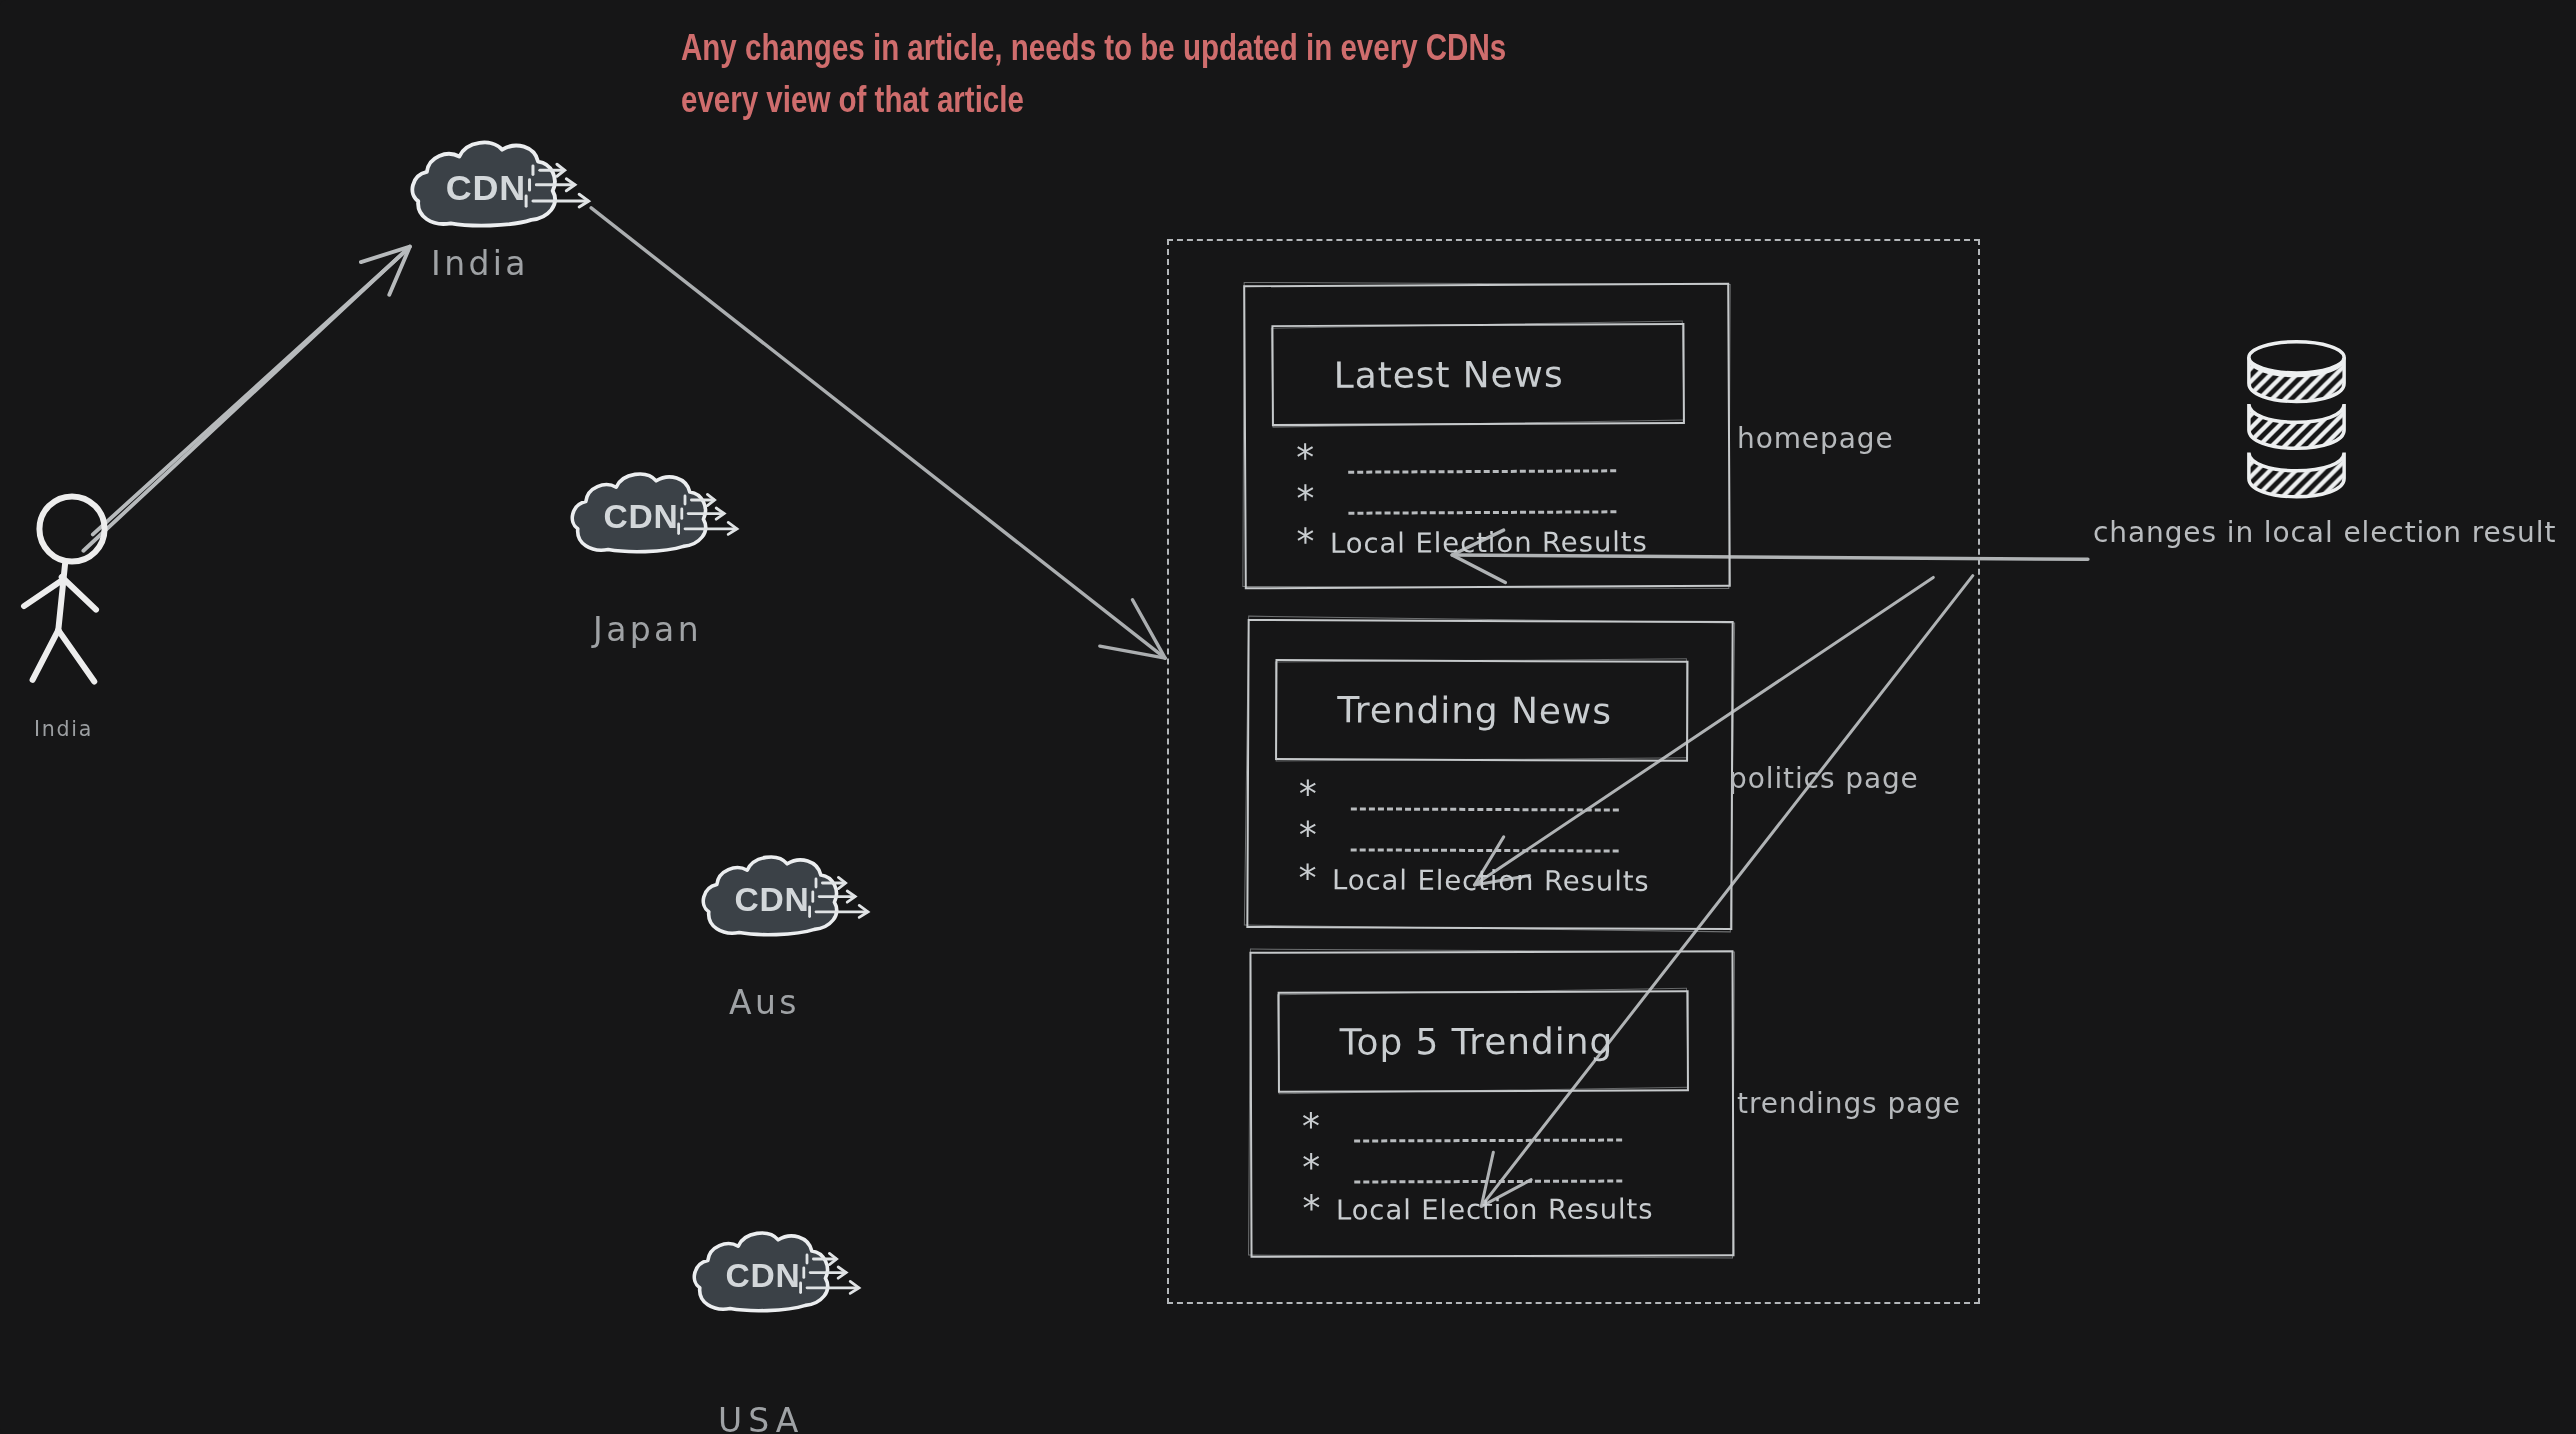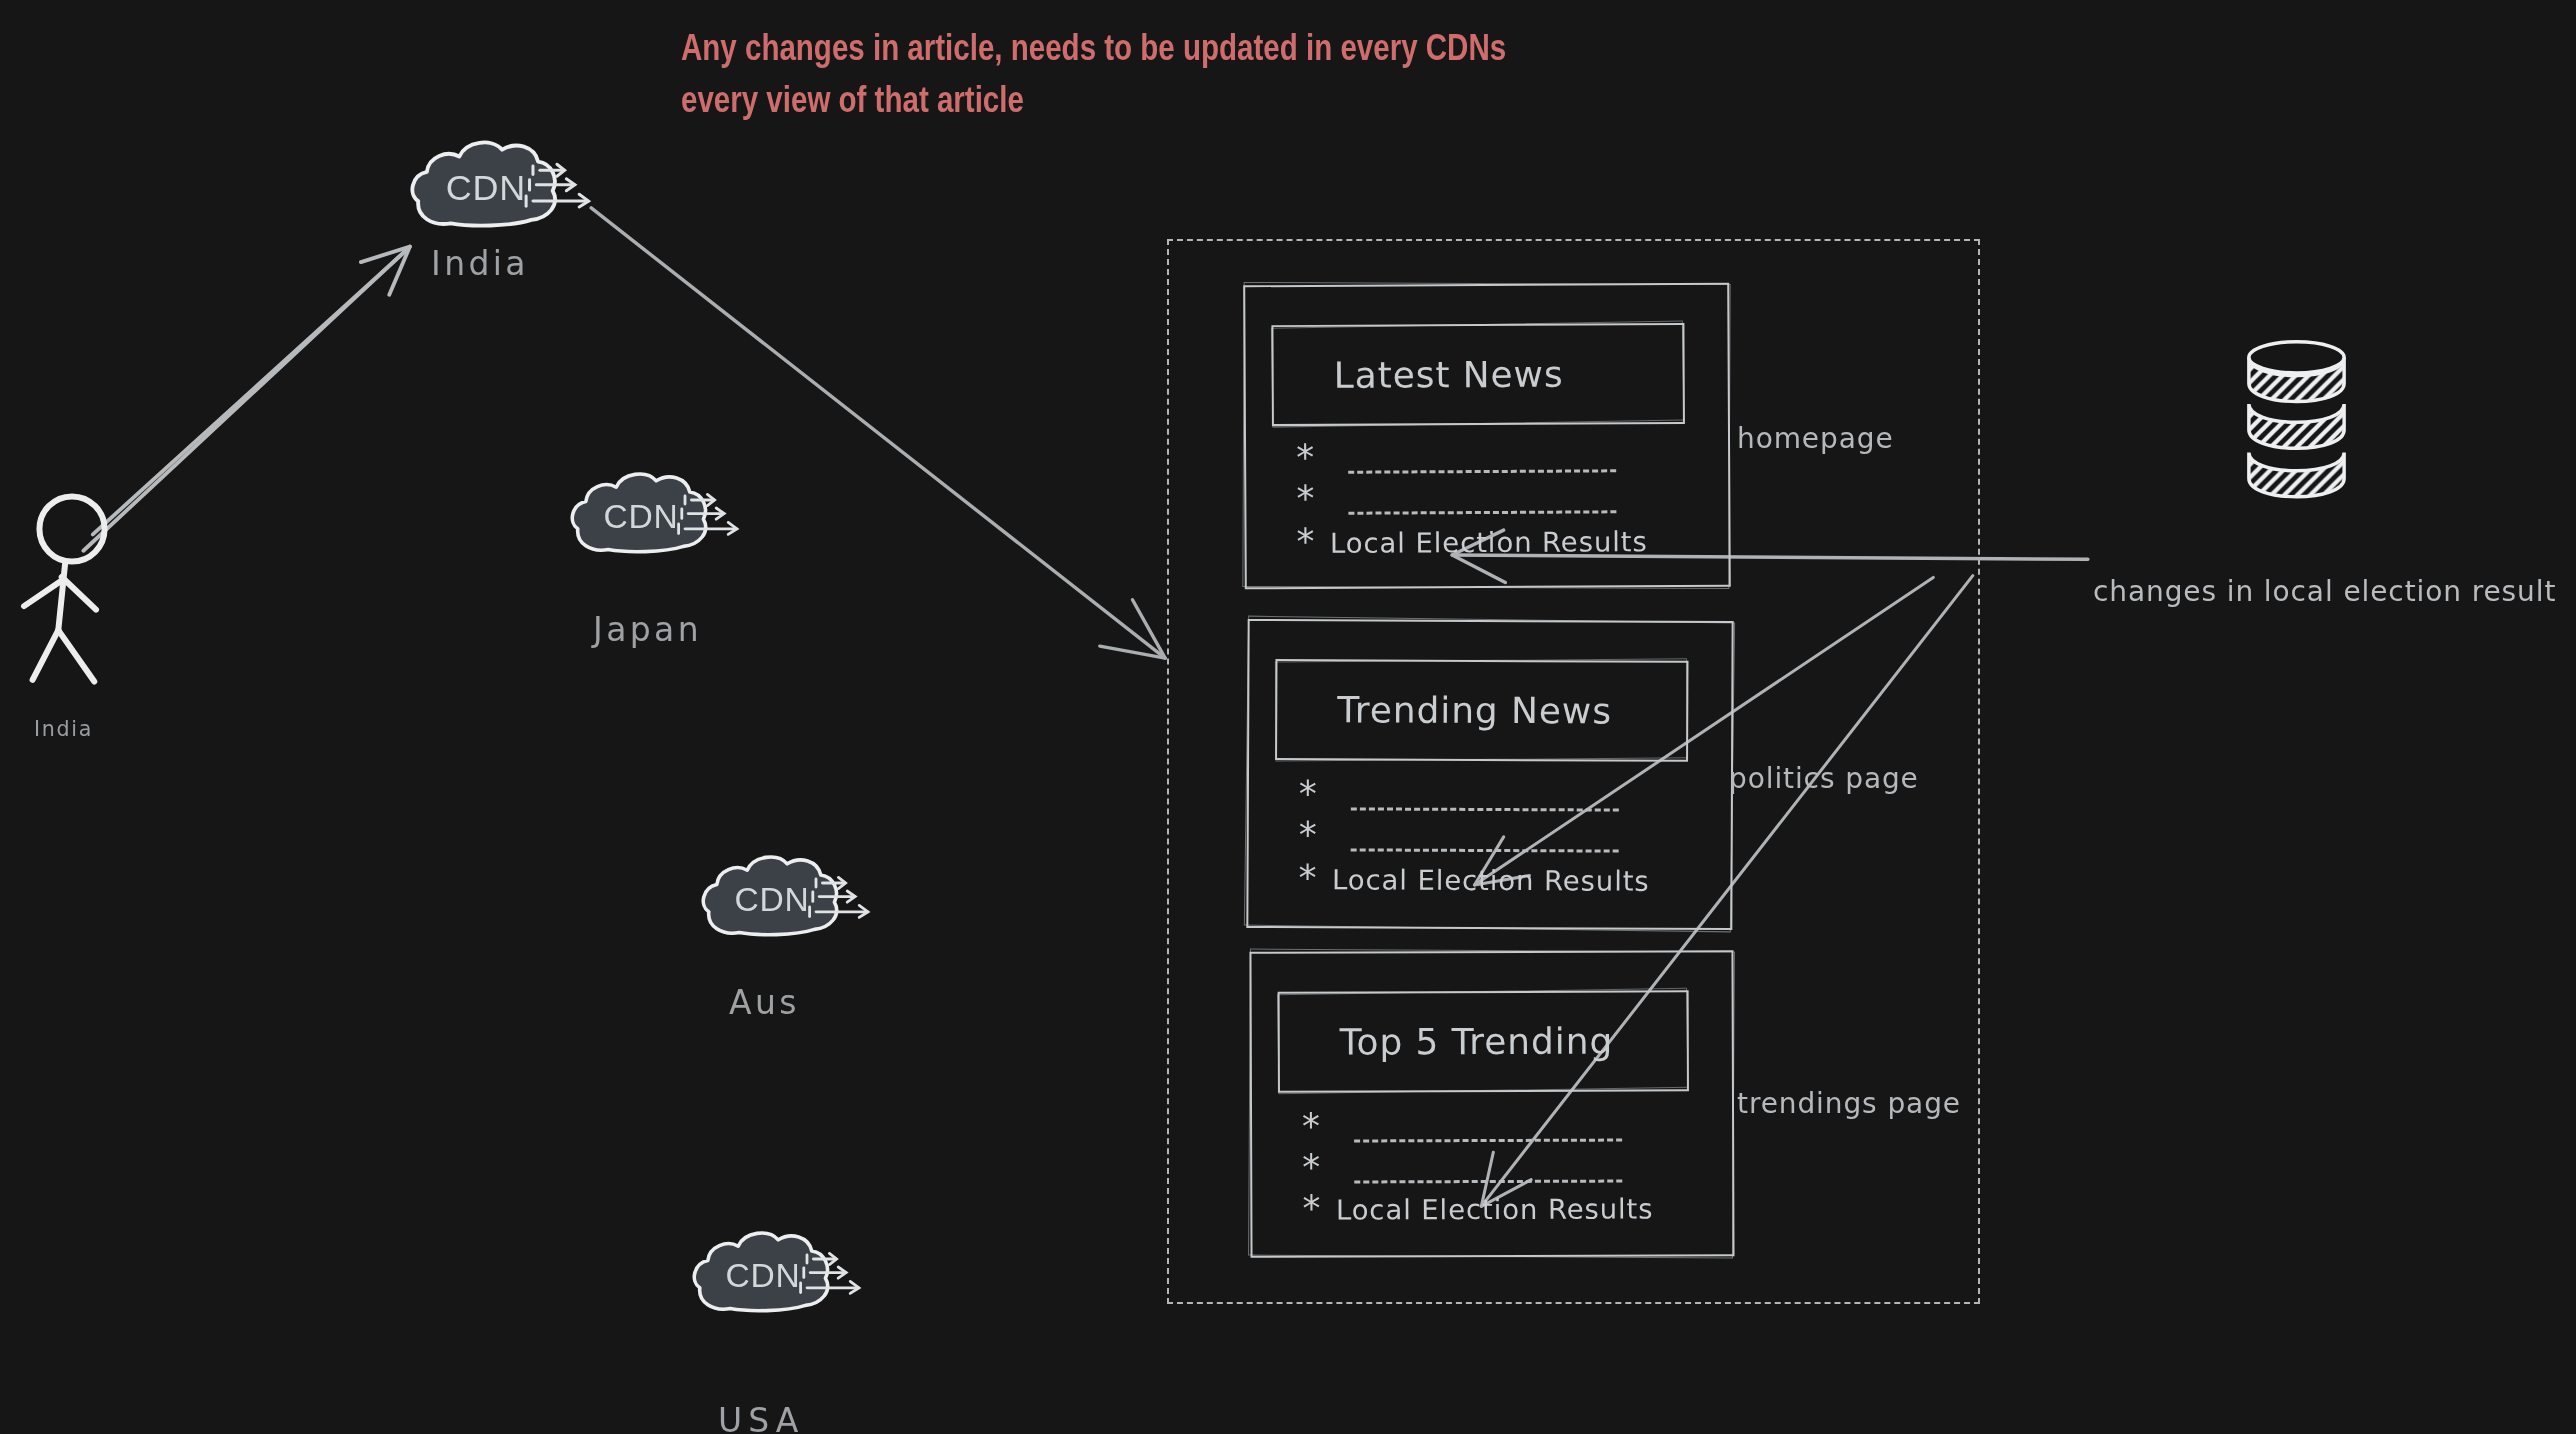--- a/index.html
+++ b/index.html
@@ -15,21 +15,21 @@
     position:absolute; left:681px; top:22.3px;
     font-family:"Liberation Sans", sans-serif;
     font-weight:700; font-size:36px; line-height:52px;
     color:#cf6d6d; transform:scaleX(.82); transform-origin:left top;
     letter-spacing:0;
   }
   
   .hand { color:#b6b9bc; font-size:28px; letter-spacing:0.9px; white-space:nowrap;margin-top:20px; }
   .country { position:absolute; color:#9fa2a5; font-size:33px; letter-spacing:3.4px; }
   
-  .cdn-node { position:absolute; }
+  .cdn-node { position:absolute;font-weight:bold; }
   
   #dashed-box {
     position:absolute; left:1167px; top:239px; width:813px; height:1065px;
     border:2.6px dashed #b4b7ba;
   }
   
   .card { position:absolute; border:2.6px solid #c6c9cb; }
   .card::before {
     content:""; position:absolute; inset:-2.6px;
     border:1.7px solid rgba(198,201,203,.5);
@@ -44,21 +44,21 @@
     border:1.7px solid rgba(198,201,203,.45);
     transform:rotate(-.7deg); pointer-events:none;
   }
   .card-title { color:#c9cdd0; font-size:36px; letter-spacing:0.9px; white-space:nowrap; }
   .bullet-row { position:absolute; left:50px; display:flex; align-items:flex-start; }
   .star { color:#c9cdd0; font-size:36px; line-height:36px; }
   .dashline { width:268px; border-top:3.4px dashed #b8bbbe; margin-left:34px; margin-top:31px; }
   .bullet-text { color:#c9cdd0; font-size:27.5px; letter-spacing:0.9px; margin-left:15.5px; margin-top:3.4px; white-space:nowrap; }
   .page-label { position:absolute; }
   
-  #db-caption { position:absolute; left:2093px; top:555px; color:#b9bcbf; }
+  #db-caption { position:absolute; left:2093px; top:496px; color:#b9bcbf; }
   
   #user-label { position:absolute; left:34px; top:717px; font-size:20.6px; color:#9b9ea1; letter-spacing:1.7px; }
   svg { display:block; }
 </style>
 </head>
 <body>
 
 <div id="canvas">
 
   <div id="title">

